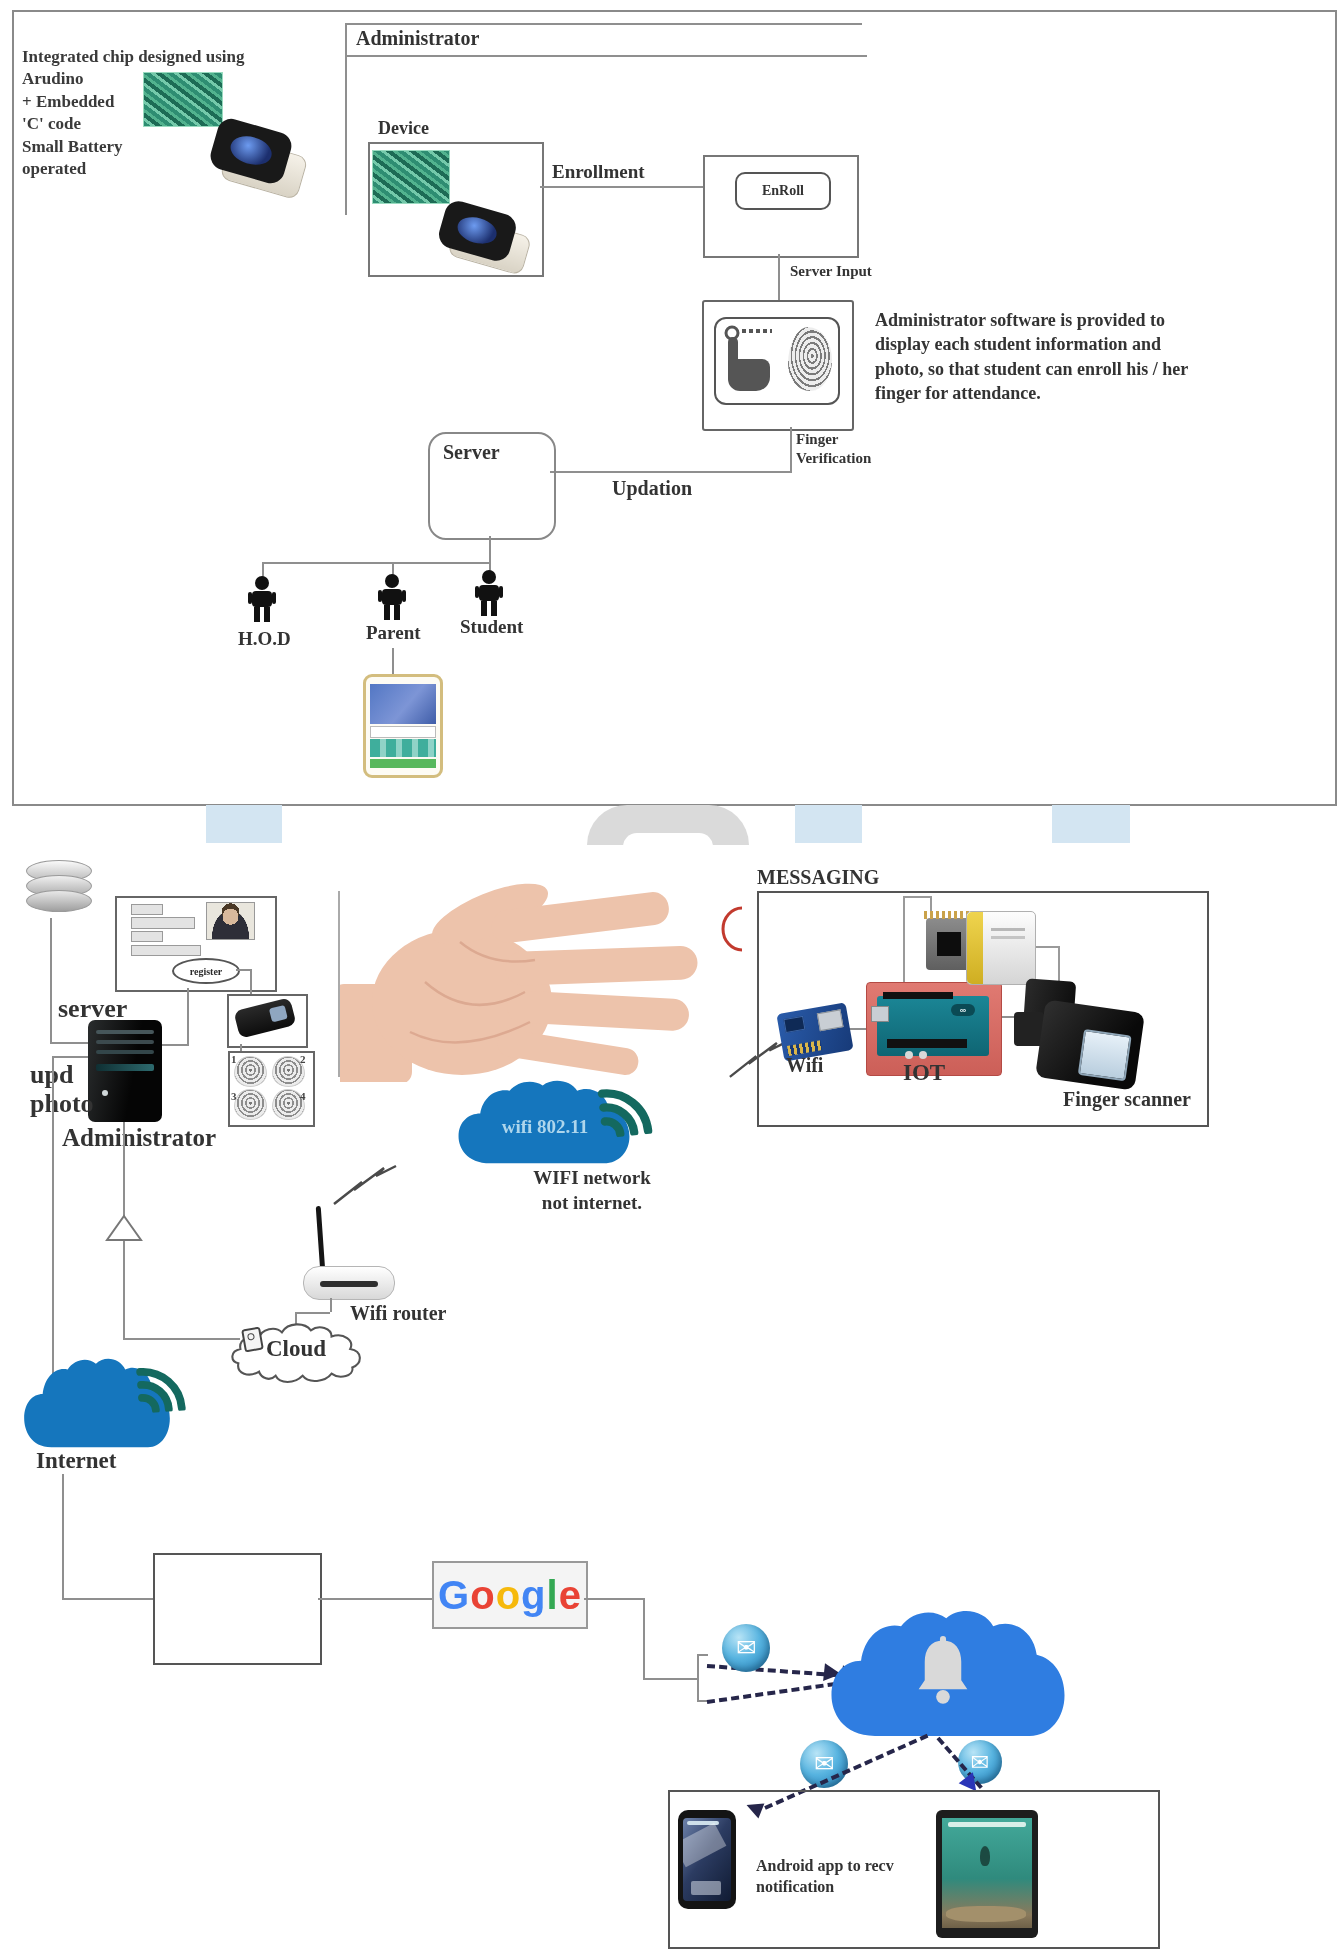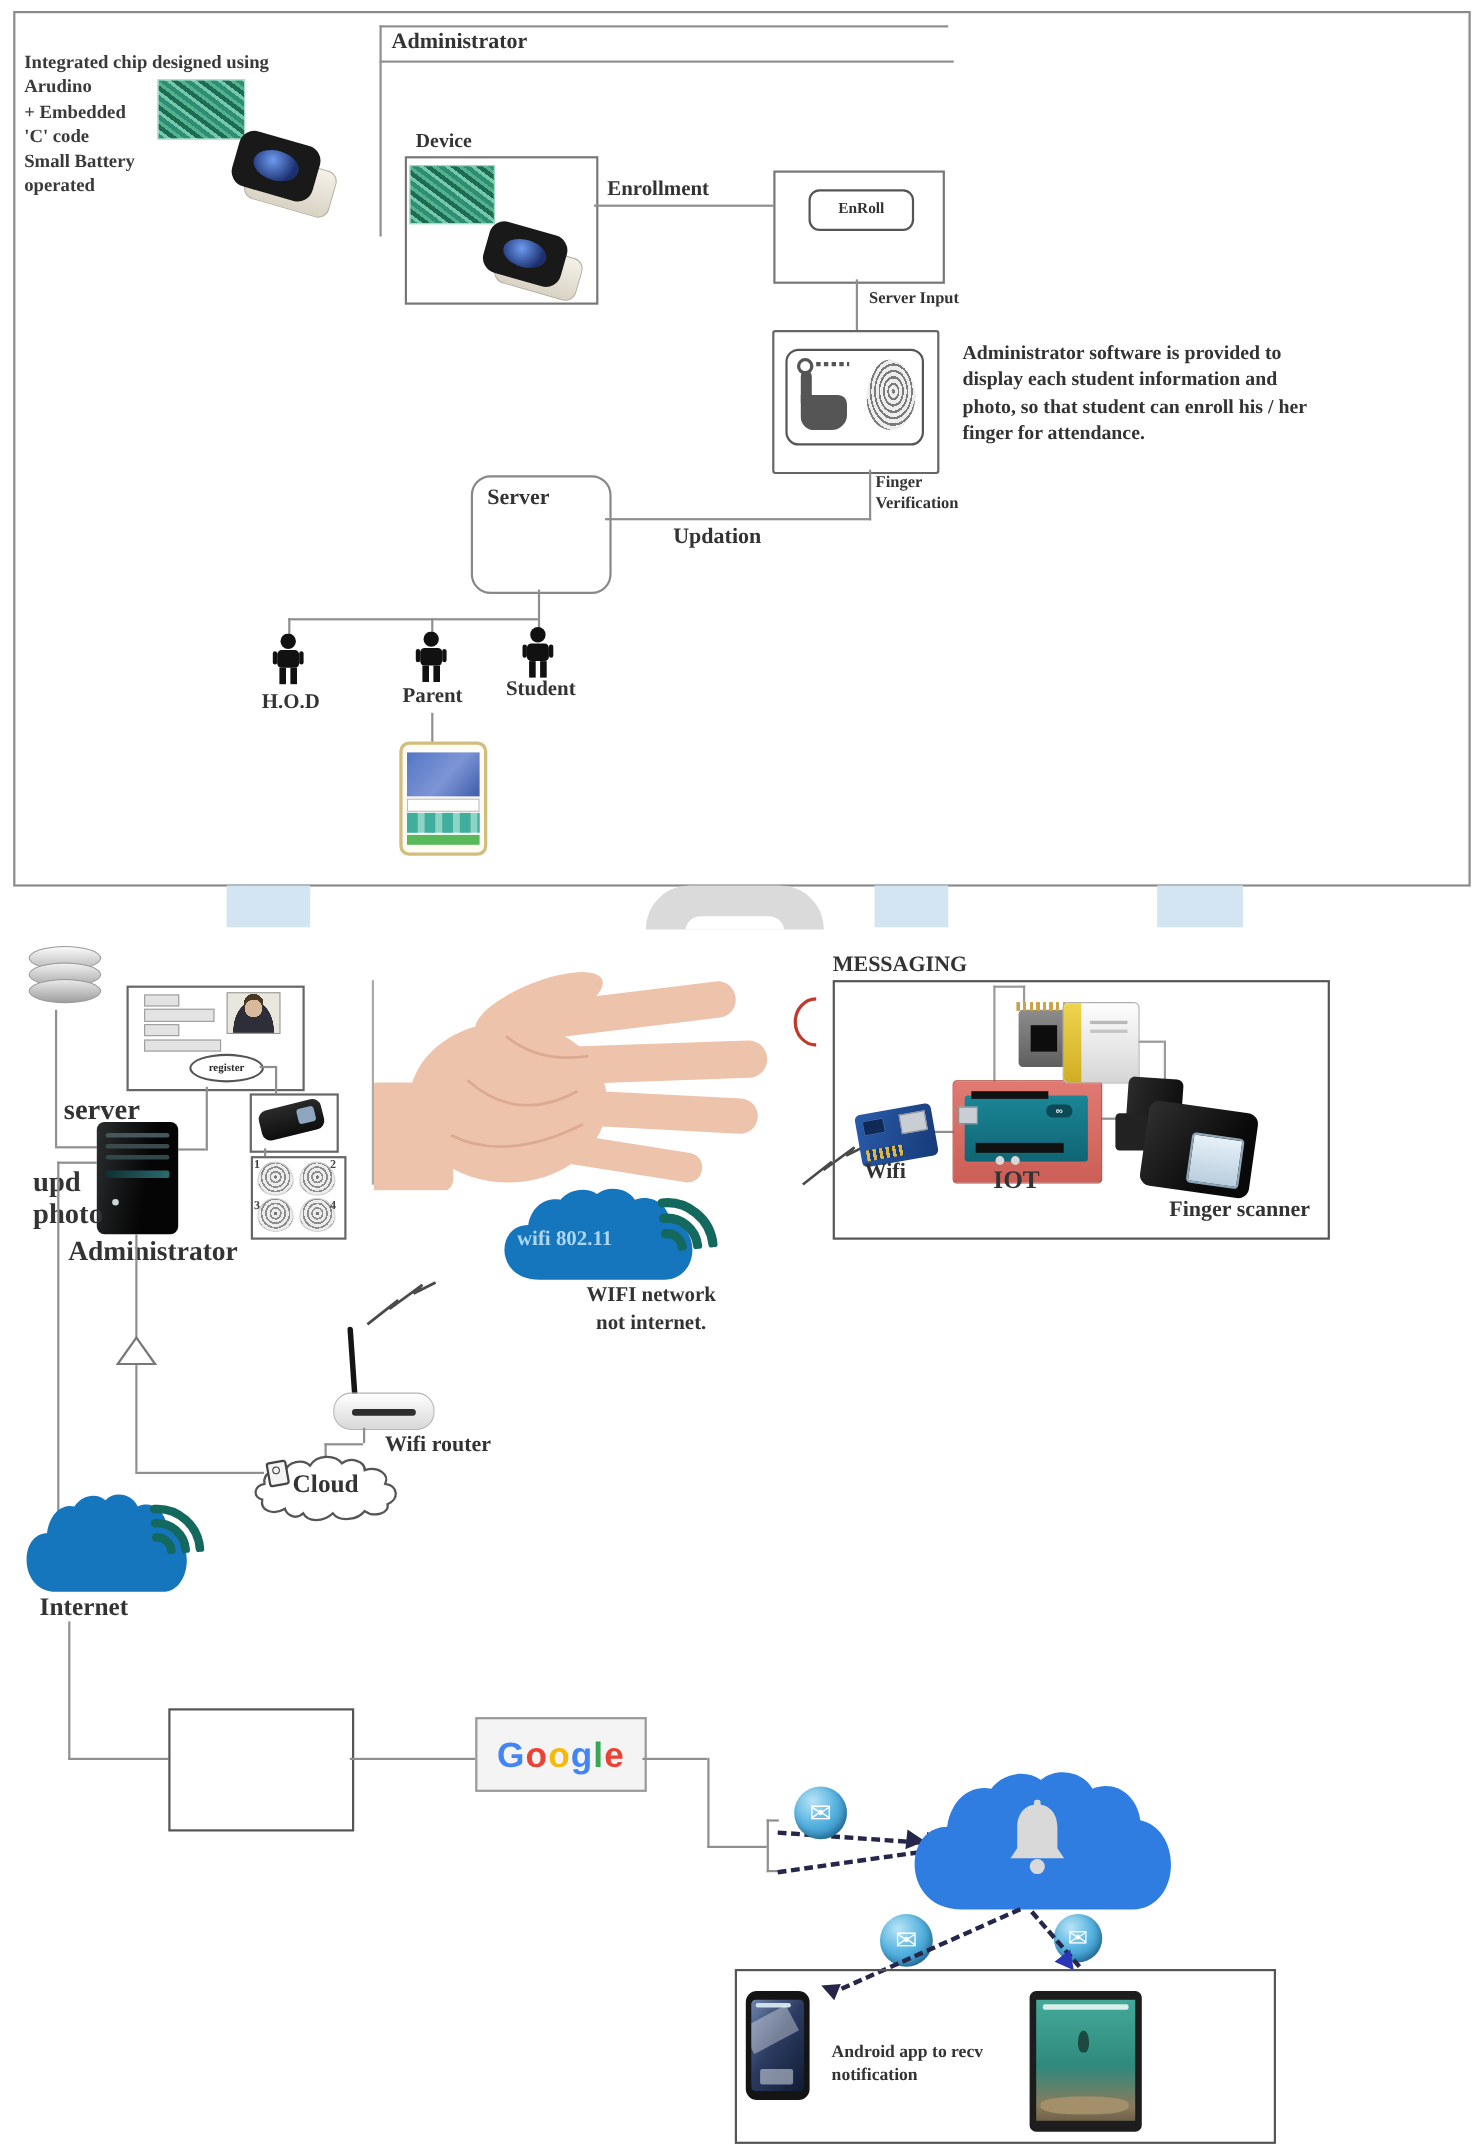--- a/index.html
+++ b/index.html
@@ -249,21 +249,21 @@
   <svg class="abs" style="left:456px;top:1080px;" width="176" height="86" viewBox="0 0 138 64" preserveAspectRatio="none">
     <path d="M27,62 C8,62 2,50 2,42 C2,31 10,25 19,25 C21,13 31,6 42,8 C48,1 60,-1 68,4 C76,-2 90,0 95,8 C106,4 118,10 120,22 C130,24 136,32 136,42 C136,53 128,62 116,62 Z" fill="#1576bd"></path>
   </svg>
   <svg class="abs" style="left:598px;top:1080px;transform:rotate(-6deg);" width="56" height="56" viewBox="0 0 40 40">
     <g stroke="#14695f" stroke-width="6" fill="none" stroke-linecap="round">
       <path d="M4,8 A30,30 0 0 1 34,38"></path>
       <path d="M4,18 A20,20 0 0 1 24,38"></path>
       <path d="M4,28 A10,10 0 0 1 14,38"></path>
     </g>
   </svg>
-  <div class="lbl" style="left:470px;top:1116px;width:150px;font-size:19px;color:#aed6ec;">wifi 802.11</div>
+  <div class="lbl" style="left:470px;top:1116px;width:150px;text-align:center;font-size:19px;color:#aed6ec;">wifi 802.11</div>
   <div class="lbl pre" style="left:500px;top:1166px;width:184px;text-align:center;font-size:19px;line-height:1.3;">WIFI network
 not internet.</div>
 
   <svg class="abs" style="left:332px;top:1164px;" width="66" height="42" viewBox="0 0 66 42">
     <path d="M2,40 L30,18 L22,26 L52,4 L44,12 L64,2" stroke="#4a4a4a" stroke-width="2.5" fill="none"></path>
   </svg>
   <svg class="abs" style="left:728px;top:1038px;" width="62" height="42" viewBox="0 0 66 42">
     <path d="M2,40 L30,18 L22,26 L52,4 L44,12 L64,2" stroke="#4a4a4a" stroke-width="2.5" fill="none"></path>
   </svg>
 
@@ -295,21 +295,21 @@
     </g>
   </svg>
   <div class="lbl" style="left:36px;top:1448px;font-size:23px;">Internet</div>
   <div class="vl" style="left:62px;top:1474px;height:126px;"></div>
   <div class="hl" style="left:62px;top:1598px;width:91px;"></div>
 
   <div class="box" style="left:153px;top:1553px;width:165px;height:108px;border-color:#555;"></div>
 
   <div class="hl" style="left:318px;top:1598px;width:114px;"></div>
   <div class="box" style="left:432px;top:1561px;width:152px;height:64px;border-color:#999;background:#f4f4f4;display:flex;align-items:center;justify-content:center;">
-    <span style="font-size:32px;letter-spacing:1px;">
+    <span style="font-size:40px;letter-spacing:1px;">
       <span class="google-letter" style="color: rgb(66, 133, 244);">G</span><span class="google-letter" style="color: rgb(233, 67, 53);">o</span><span class="google-letter" style="color: rgb(246, 185, 12);">o</span><span class="google-letter" style="color: rgb(66, 133, 244);">g</span><span class="google-letter" style="color: rgb(52, 168, 83);">l</span><span class="google-letter" style="color: rgb(233, 67, 53);">e</span>
     </span>
   </div>
   <div class="hl" style="left:584px;top:1598px;width:59px;"></div>
   <div class="vl" style="left:643px;top:1598px;height:82px;"></div>
   <div class="hl" style="left:643px;top:1678px;width:54px;"></div>
   <div class="vl" style="left:697px;top:1654px;height:48px;"></div>
   <div class="hl" style="left:697px;top:1654px;width:11px;"></div>
   <div class="hl" style="left:697px;top:1700px;width:11px;"></div>
 

